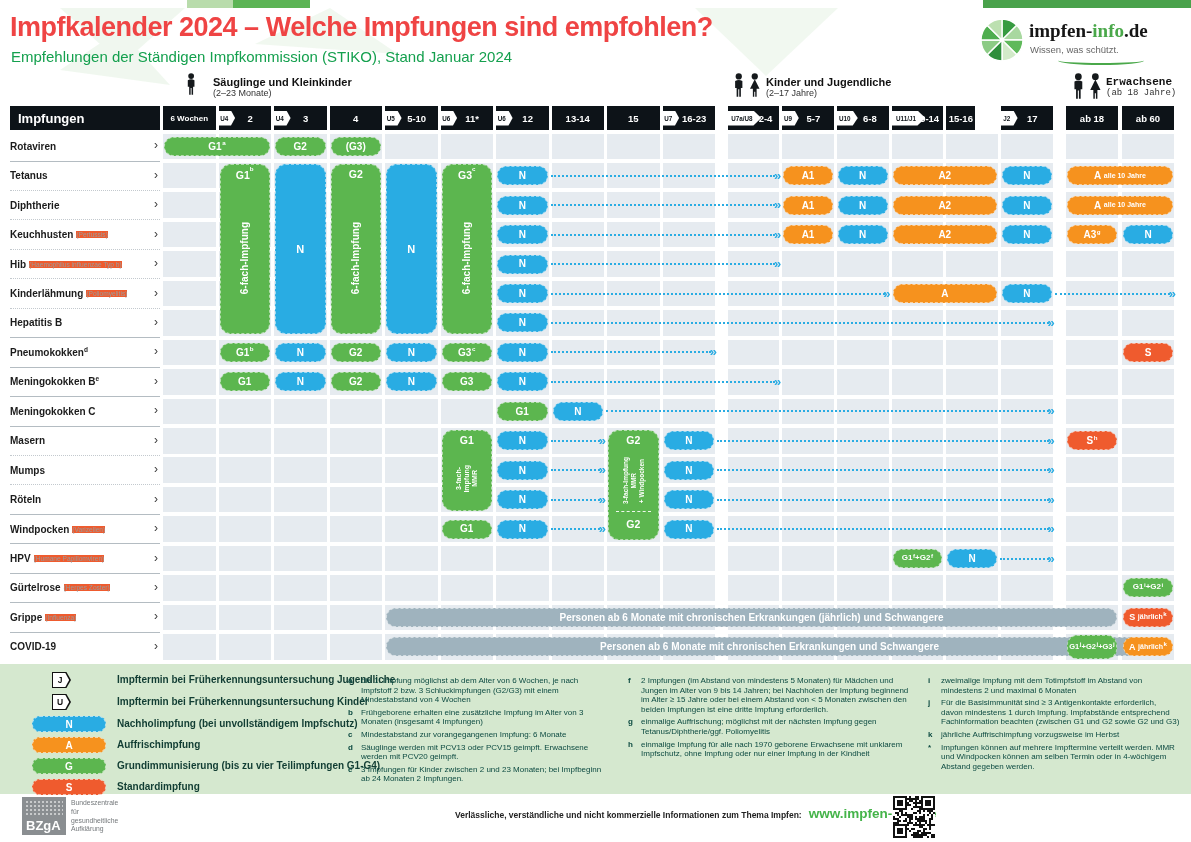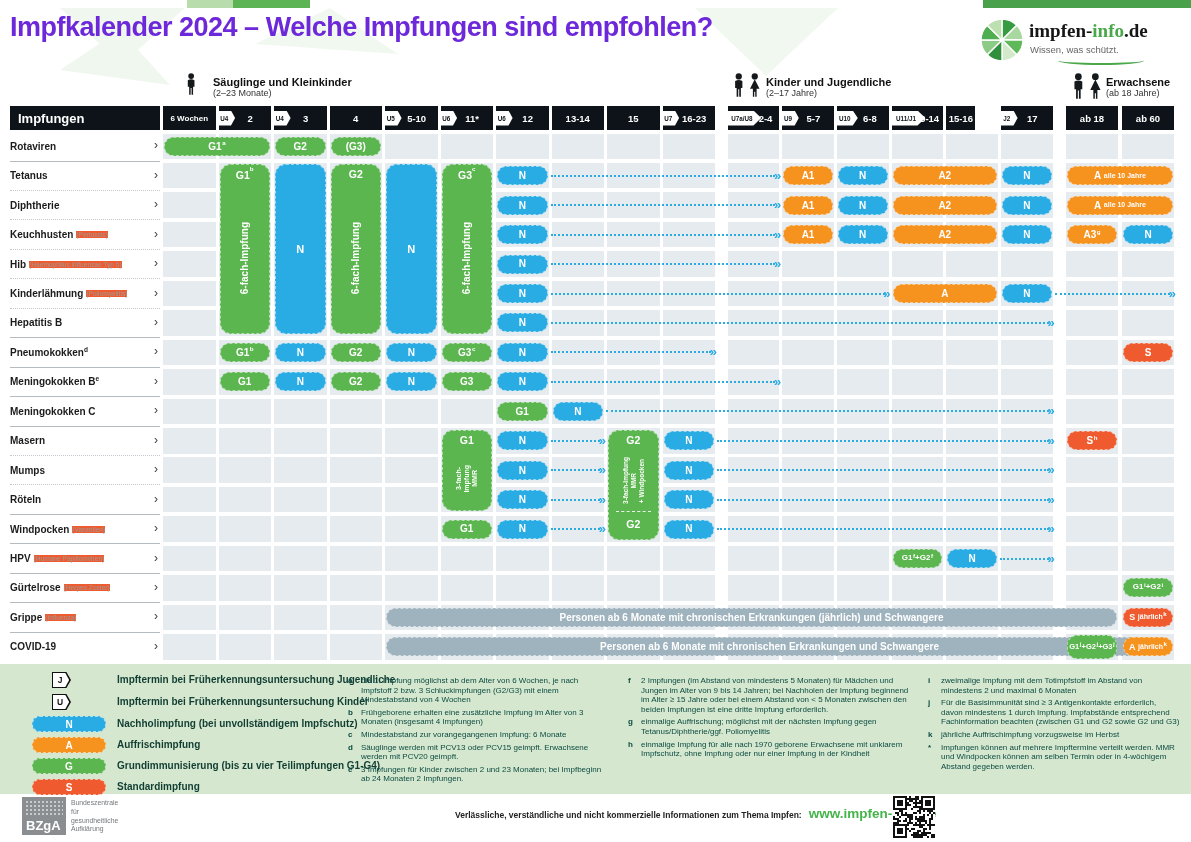--- a/index.html
+++ b/index.html
@@ -1,20 +1,20 @@
 <!DOCTYPE html>
 <html><head>
 <meta charset="utf-8">
 <style>
   html,body{margin:0;padding:0;background:#fff;}
   #page{position:relative;width:1191px;height:842px;overflow:hidden;background:#fff;
         font-family:"Liberation Sans",sans-serif;color:#1b1b1b;}
   .abs{position:absolute;}
   
-  #page-title{left:10px;top:12px;font-size:27px;font-weight:700;letter-spacing:-0.5px;color:#6d28d9;}
+  #page-title{left:10px;top:12px;font-size:27px;font-weight:700;letter-spacing:-0.5px;color:#ef4444;}
   #page-subtitle{left:11px;top:48px;font-size:15px;color:#14A04E;}
   
   #logo{left:973px;top:8px;width:218px;height:58px;background:#fff;}
   #logo-text{position:absolute;left:56px;top:12px;font-family:"Liberation Serif",serif;font-weight:700;font-size:19px;color:#161616;white-space:nowrap;}
   #logo-text .grn{color:#4AA84A;}
   #logo-tag{position:absolute;left:57px;top:36px;font-size:9.5px;color:#666;}
   #logo-swoosh{position:absolute;left:85px;top:48px;width:86px;height:7px;border-bottom:2.5px solid #4AA84A;border-radius:50%;}
   
   .agegrp .lbl{font-weight:700;font-size:11px;color:#111;}
   .agegrp .rng{font-size:9px;color:#333;}
@@ -104,20 +104,21 @@
     </div>
   <div id="topstrips">
       <div class="strip" style="left: 0px; width: 187px; background: rgb(255, 255, 255);"></div>
       <div class="strip" style="left: 187px; width: 46px; background: rgb(185, 220, 172);"></div>
       <div class="strip" style="left: 233px; width: 77px; background: rgb(92, 180, 85);"></div>
       <div class="strip" style="left: 310px; width: 673px; background: rgb(255, 255, 255);"></div>
       <div class="strip" style="left: 983px; width: 208px; background: rgb(73, 162, 75);"></div>
     </div>
 
   <div id="page-title" class="abs">Impfkalender 2024 – Welche Impfungen sind empfohlen?</div>
+  <div id="page-subtitle" class="abs">Empfehlungen der Ständigen Impfkommission (STIKO), Stand Januar 2024</div>
 
   <div id="logo" class="abs">
     <span id="umbrella"><svg width="46" height="46" viewBox="0 0 46 46" style="position:absolute;left:6px;top:9px">
           <path d="M23 23 L23.0 2.0 A21 21 0 0 1 37.8 8.2 Z" fill="#379B41" stroke="#fff" stroke-width="1.4"></path>
           <path d="M23 23 L37.8 8.2 A21 21 0 0 1 44.0 23.0 Z" fill="#A8D8A0" stroke="#fff" stroke-width="1.4"></path>
           <path d="M23 23 L44.0 23.0 A21 21 0 0 1 37.8 37.8 Z" fill="#5FB95B" stroke="#fff" stroke-width="1.4"></path>
           <path d="M23 23 L37.8 37.8 A21 21 0 0 1 23.0 44.0 Z" fill="#D2EAC9" stroke="#fff" stroke-width="1.4"></path>
           <path d="M23 23 L23.0 44.0 A21 21 0 0 1 8.2 37.8 Z" fill="#2F8F3C" stroke="#fff" stroke-width="1.4"></path>
           <path d="M23 23 L8.2 37.8 A21 21 0 0 1 2.0 23.0 Z" fill="#8CCB85" stroke="#fff" stroke-width="1.4"></path>
           <path d="M23 23 L2.0 23.0 A21 21 0 0 1 8.2 8.2 Z" fill="#4FAE4F" stroke="#fff" stroke-width="1.4"></path>
@@ -153,21 +154,21 @@
   </div>
   <div class="abs agegrp" style="left:1070px;top:73px;">
     <span id="icon-adults"><svg width="16.74" height="27" viewBox="0 0 12 20" fill="#15191c">
           <circle cx="6" cy="2.7" r="2.5"></circle>
           <path d="M3.1 6.3 Q6 4.7 8.9 6.3 L8.9 12 L7.7 12 L7.7 19 L6.4 19 L6.4 13 L5.6 13 L5.6 19 L4.3 19 L4.3 12 L3.1 12 Z"></path>
         </svg><svg width="16.74" height="27" viewBox="0 0 12 20" fill="#15191c">
           <circle cx="6" cy="2.7" r="2.5"></circle>
           <path d="M6 4.9 L9.8 12.6 L7.5 12.6 L7.5 19 L6.4 19 L6.4 15 L5.6 15 L5.6 19 L4.5 19 L4.5 12.6 L2.2 12.6 Z"></path>
         </svg></span>
   </div>
-  <div class="abs agegrp" style="left:1106px;top:76px;">
+  <div class="abs agegrp" style="left:1106px;top:76px;font-family:Liberation Mono, monospace;">
     <div class="lbl">Erwachsene</div>
     <div class="rng">(ab 18 Jahre)</div>
   </div>
 
   <div id="corner" class="abs">Impfungen</div>
 
   <div id="colheads">
       <div class="colhead" style="left: 163px; width: 52.5px;">
         <span class="cl small">6 Wochen</span>
       </div>

